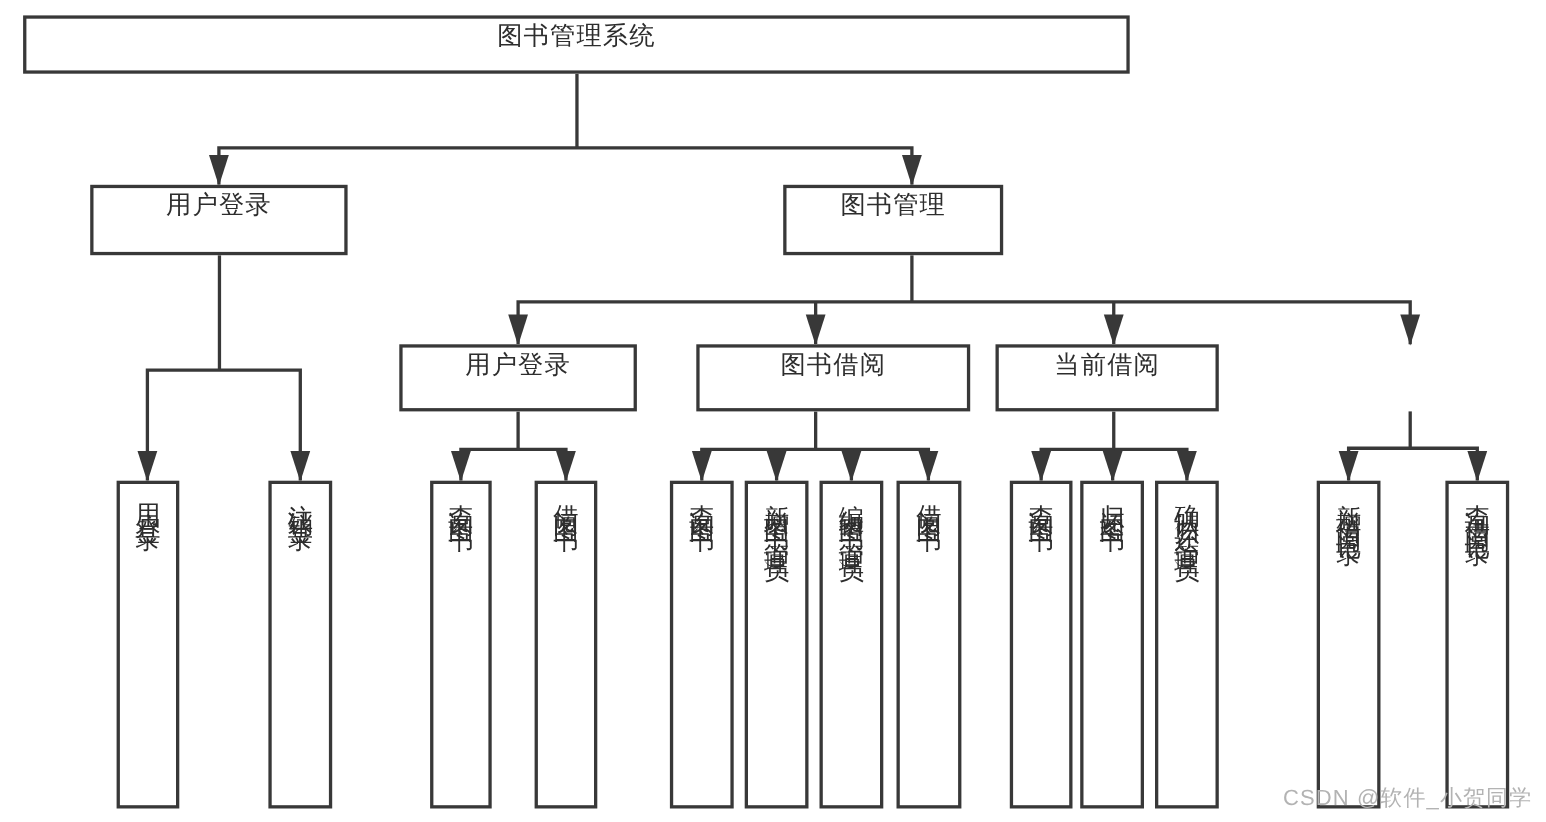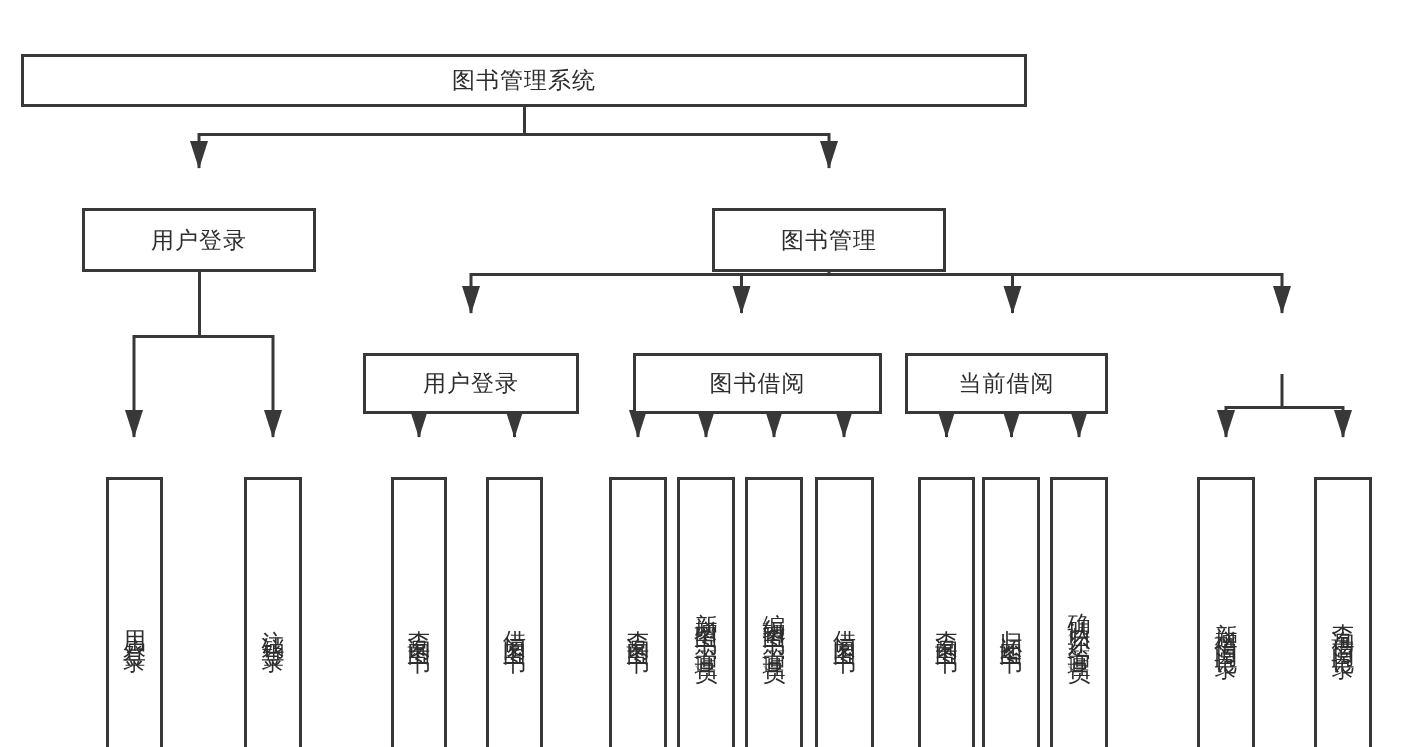--- a/index.html
+++ b/index.html
@@ -10,44 +10,42 @@
     background:#ffffff;
     overflow:hidden;
   }
   #wires{position:absolute;left:0;top:0;width:1405px;height:747px;}
   .node{
     position:absolute;
     box-sizing:border-box;
     background:#ffffff;
     border:3px solid #383838;
     display:flex;
-    align-items:center;
     justify-content:center;
     color:#2d2d2d;
-    margin-top:40px;
   }
   .h-label{
     font-size:23px;
     letter-spacing:1px;
     white-space:nowrap;
     color:#2d2d2d;
   }
   .v-node span{
     writing-mode:vertical-rl;
     font-size:23px;
     letter-spacing:7px;
     line-height:1;
     color:#2d2d2d;
     white-space:nowrap;
   }
   
   .root-box{left:21px;top:14px;width:1006px;height:53px;}
   
   .box-user-login{left:82px;top:168px;width:234px;height:64px;}
-  .box-book-mgmt{left:712px;top:168px;width:234px;height:64px;}
+  .box-book-mgmt{left:712px;top:168px;width:200px;height:64px;}
   
   .box-new-books{left:363px;top:313px;width:216px;height:61px;}
   .box-book-borrow{left:633px;top:313px;width:249px;height:61px;}
   .box-current-borrow{left:905px;top:313px;width:203px;height:61px;}
   .box-borrow-records{left:1174px;top:313px;width:216px;height:61px;}
   
   .box-ul1{left:106px;top:437px;width:57px;height:298px;}
   .box-ul2{left:244px;top:437px;width:58px;height:298px;}
   .box-nb1{left:391px;top:437px;width:56px;height:298px;}
   .box-nb2{left:486px;top:437px;width:57px;height:298px;}
@@ -194,14 +192,15 @@
     <span>确认归还（管理员）</span>
   </div>
 
   <div class="node v-node box-br1">
     <span>新增借阅记录</span>
   </div>
   <div class="node v-node box-br2">
     <span>查询借阅记录</span>
   </div>
 
+  <div class="watermark">CSDN @软件_小贺同学</div>
 
 </div>
 
 </body></html>

